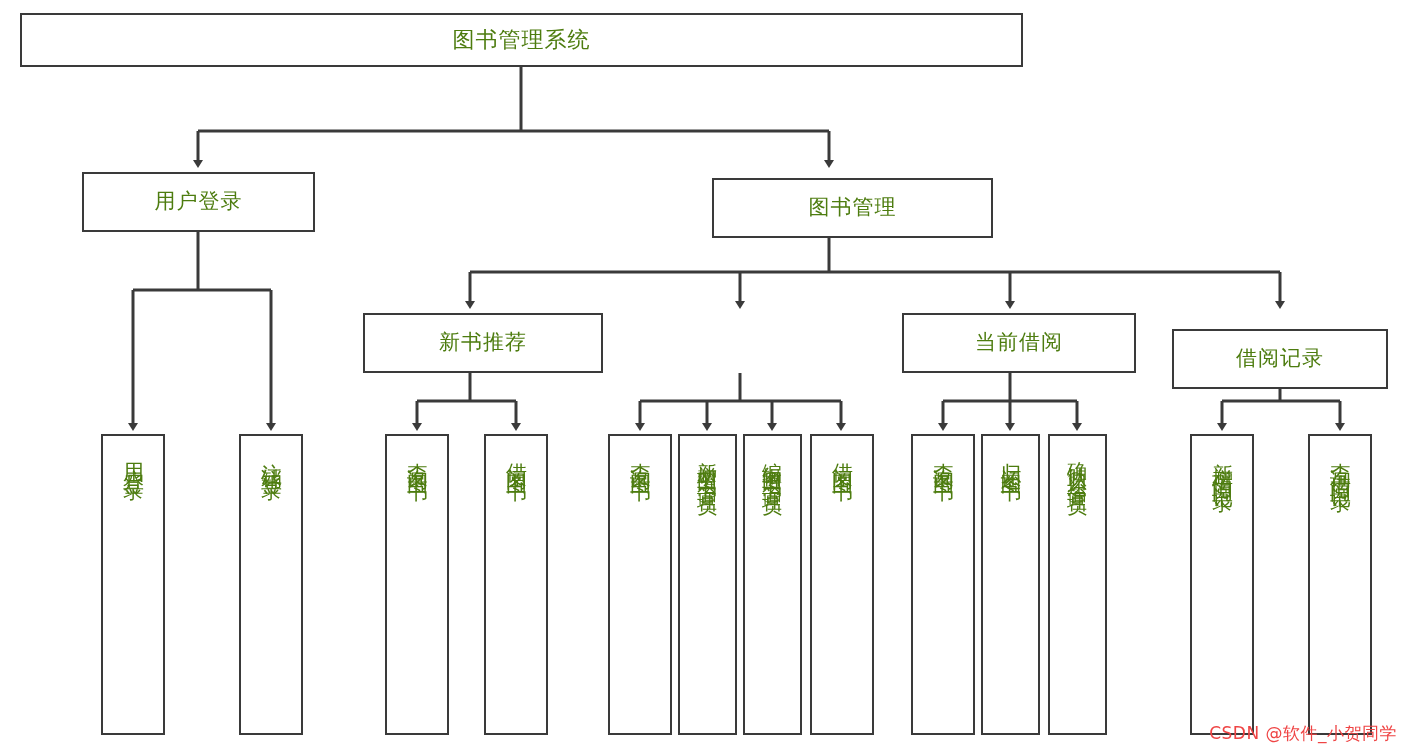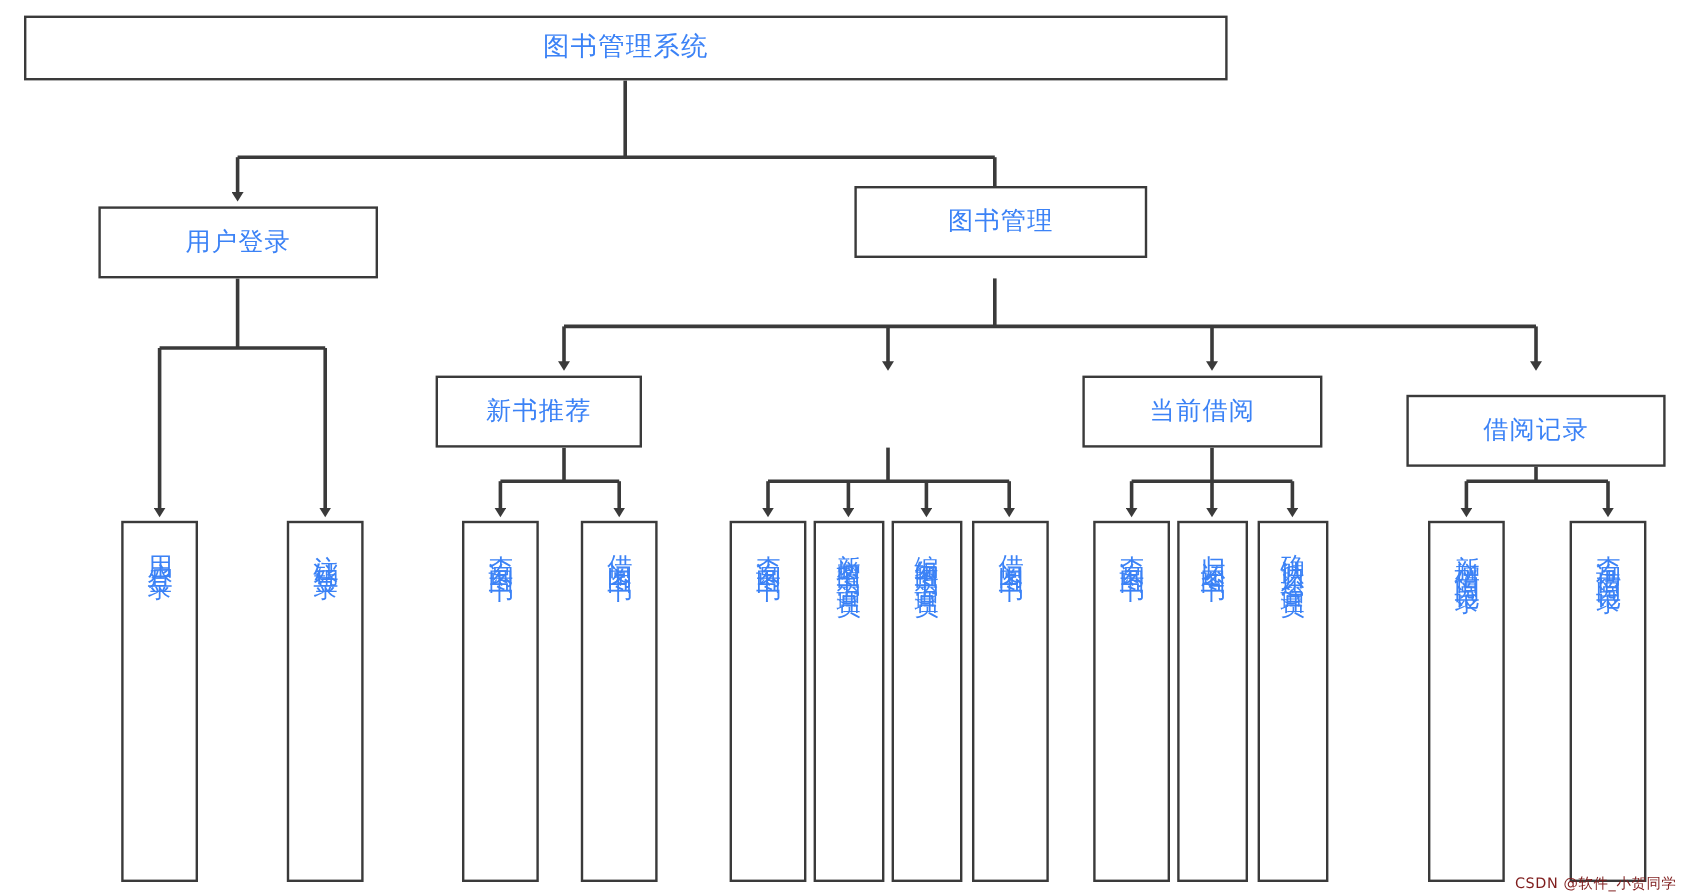--- a/index.html
+++ b/index.html
@@ -18,21 +18,21 @@
     border:2px solid #3a3a3a;
     display:flex;
     align-items:center;
     justify-content:center;
     color:#1a1a1a;
   }
   .node .lbl{
     display:block;
     text-align:center;
     line-height:1.12;
-    color:#3b82f6;
+    color:#4d7c0f;
   }
   
   .h-node .lbl{
     font-size:21px;
     letter-spacing:1px;
     white-space:nowrap;
   }
   #n-root .lbl{font-size:22px;}
 
   
@@ -48,22 +48,22 @@
     line-height:1;
     white-space:nowrap;
     height:auto;
   }
   .v-node.tall .lbl{font-size:20px;letter-spacing:5px;}
 
   #watermark{
     position:absolute;
     right:8px;
     bottom:2px;
-    font-size:12px;
-    color:#7f1d1d;
+    font-size:17px;
+    color:#ef4444;
     letter-spacing:0.5px;
     white-space:nowrap;
     pointer-events:none;
   }
 </style>
 </head>
 <body>
 
 <div id="canvas">
 
@@ -117,28 +117,28 @@
     </g>
   </svg>
 
   <div class="node h-node" id="n-root" style="left:20px;top:13px;width:1003px;height:54px;">
     <span class="lbl">图书管理系统</span>
   </div>
 
   <div class="node h-node" style="left:82px;top:172px;width:233px;height:60px;">
     <span class="lbl">用户登录</span>
   </div>
-  <div class="node h-node" style="left:712px;top:155px;width:244px;height:60px;">
+  <div class="node h-node" style="left:712px;top:178px;width:281px;height:60px;">
     <span class="lbl">图书管理</span>
   </div>
 
-  <div class="node h-node" style="left:363px;top:313px;width:172px;height:60px;">
+  <div class="node h-node" style="left:363px;top:313px;width:240px;height:60px;">
     <span class="lbl">新书推荐</span>
   </div>
-  <div class="node h-node" style="left:902px;top:313px;width:200px;height:60px;">
+  <div class="node h-node" style="left:902px;top:313px;width:234px;height:60px;">
     <span class="lbl">当前借阅</span>
   </div>
   <div class="node h-node" style="left:1172px;top:313px;width:216px;height:60px;margin-top:16px;">
     <span class="lbl">借阅记录</span>
   </div>
 
   <div class="node v-node" style="left:101px;top:434px;width:64px;height:301px;">
     <span class="lbl">用户登录</span>
   </div>
   <div class="node v-node" style="left:239px;top:434px;width:64px;height:301px;">

